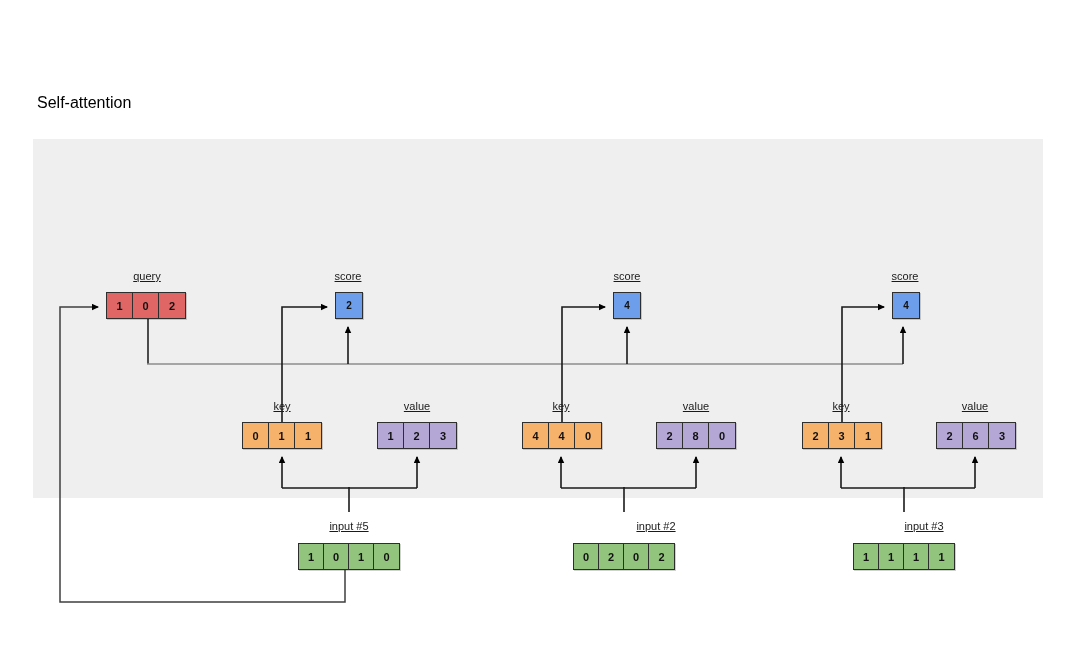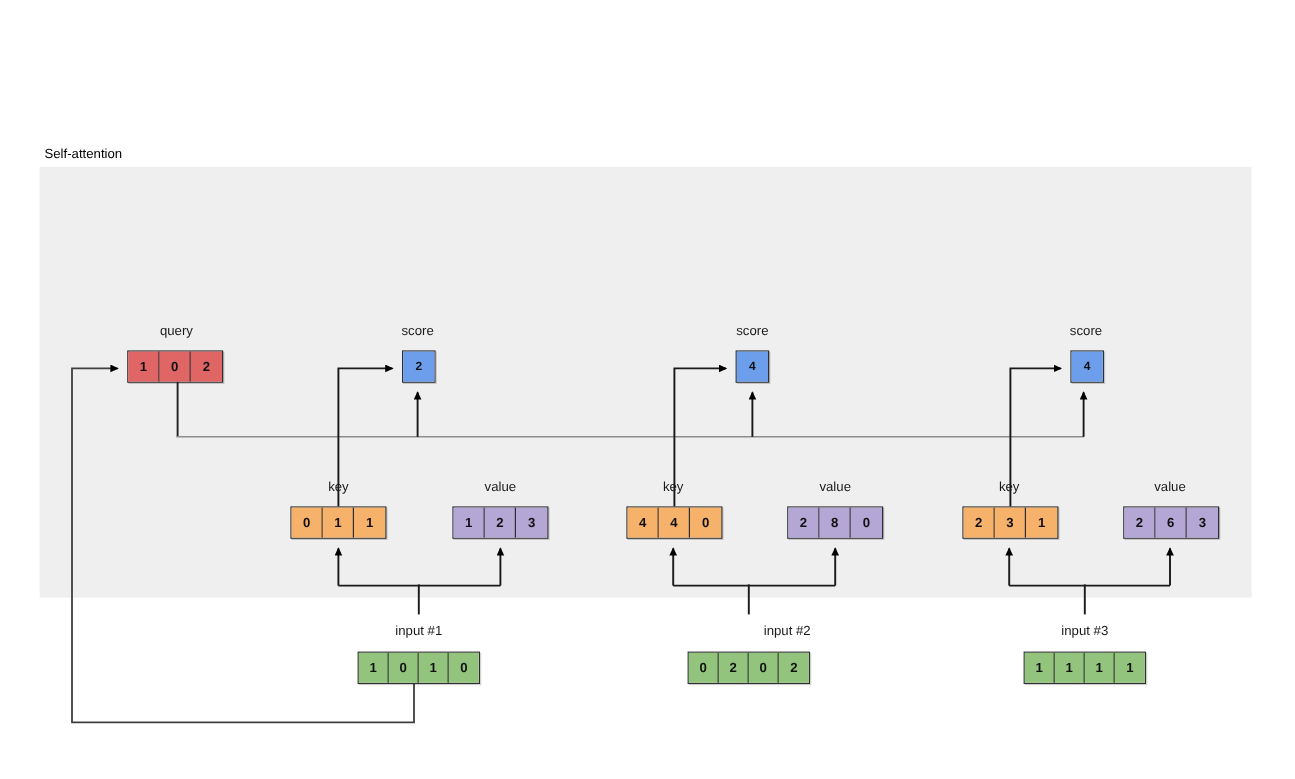--- a/index.html
+++ b/index.html
@@ -1,30 +1,31 @@
 <!DOCTYPE html>
 <html style="--panel: #efefef; --query: #e06666; --score: #6d9eeb; --key: #f6b26b; --value: #b4a7d6; --input: #93c47d; --wire: #000000;"><head>
 <meta charset="utf-8">
 <style>
   html,body{margin:0;padding:0;}
   body{
     width:1079px;height:649px;position:relative;background:#ffffff;
     font-family:"Liberation Sans", sans-serif;overflow:hidden;
   }
   .title{
-    position:absolute;left:37px;top:123px;font-size:11px;color:#000;
+    position:absolute;left:37px;top:94px;font-size:16px;color:#000;
   }
   .panel{
     position:absolute;left:33px;top:139px;width:1010px;height:359px;
     background:var(--panel,#efefef);
   }
   svg.wires{position:absolute;left:0;top:0;pointer-events:none;}
   .lbl{
     position:absolute;transform:translateX(-50%);font-size:11px;color:#1a1a1a;
     white-space:nowrap;
+    text-decoration:underline;
   }
   .vec{
     position:absolute;display:flex;border:1.5px solid #2e2e2e;box-sizing:border-box;
     box-shadow:1px 1px 0 rgba(0,0,0,0.18);
   }
   .cell{
     width:26px;height:25px;display:flex;align-items:center;justify-content:center;
     font-size:11px;font-weight:bold;color:#111;
     border-right:1.5px solid #2e2e2e;box-sizing:border-box;
   }
@@ -133,37 +134,37 @@
       <span class="cell">3</span>
       <span class="cell">1</span>
     </div>
   <div class="lbl" style="left:975px;top:400px">value</div>
   <div class="vec v" style="left:936px;top:422px">
       <span class="cell">2</span>
       <span class="cell">6</span>
       <span class="cell">3</span>
     </div>
 
-  <div class="lbl" style="left:349px;top:520px">input #1</div>
+  <div class="lbl" style="left:349px;top:520px">input #5</div>
   <div class="vec i" style="left:298px;top:543px">
       <span class="cell">1</span>
       <span class="cell">0</span>
       <span class="cell">1</span>
       <span class="cell">0</span>
     </div>
 
   <div class="lbl" style="left:656px;top:520px">input #2</div>
   <div class="vec i" style="left:573px;top:543px">
       <span class="cell">0</span>
       <span class="cell">2</span>
       <span class="cell">0</span>
       <span class="cell">2</span>
     </div>
 
-  <div class="lbl" style="left:904px;top:520px">input #3</div>
+  <div class="lbl" style="left:924px;top:520px">input #3</div>
   <div class="vec i" style="left:853px;top:543px">
       <span class="cell">1</span>
       <span class="cell">1</span>
       <span class="cell">1</span>
       <span class="cell">1</span>
     </div>
 
 </div>
 
 </body></html>

